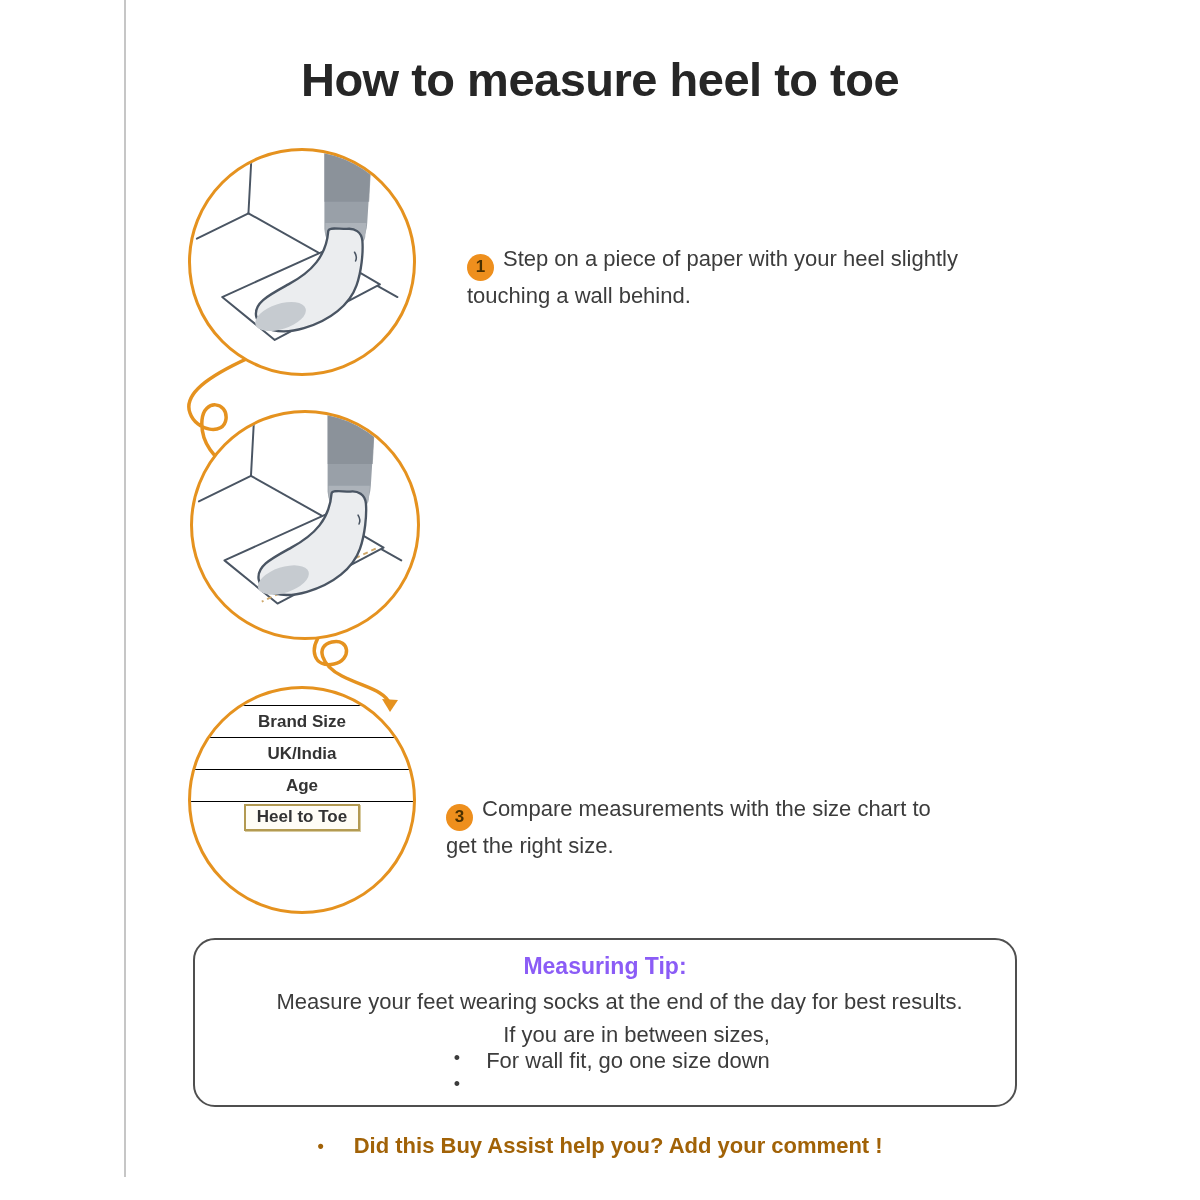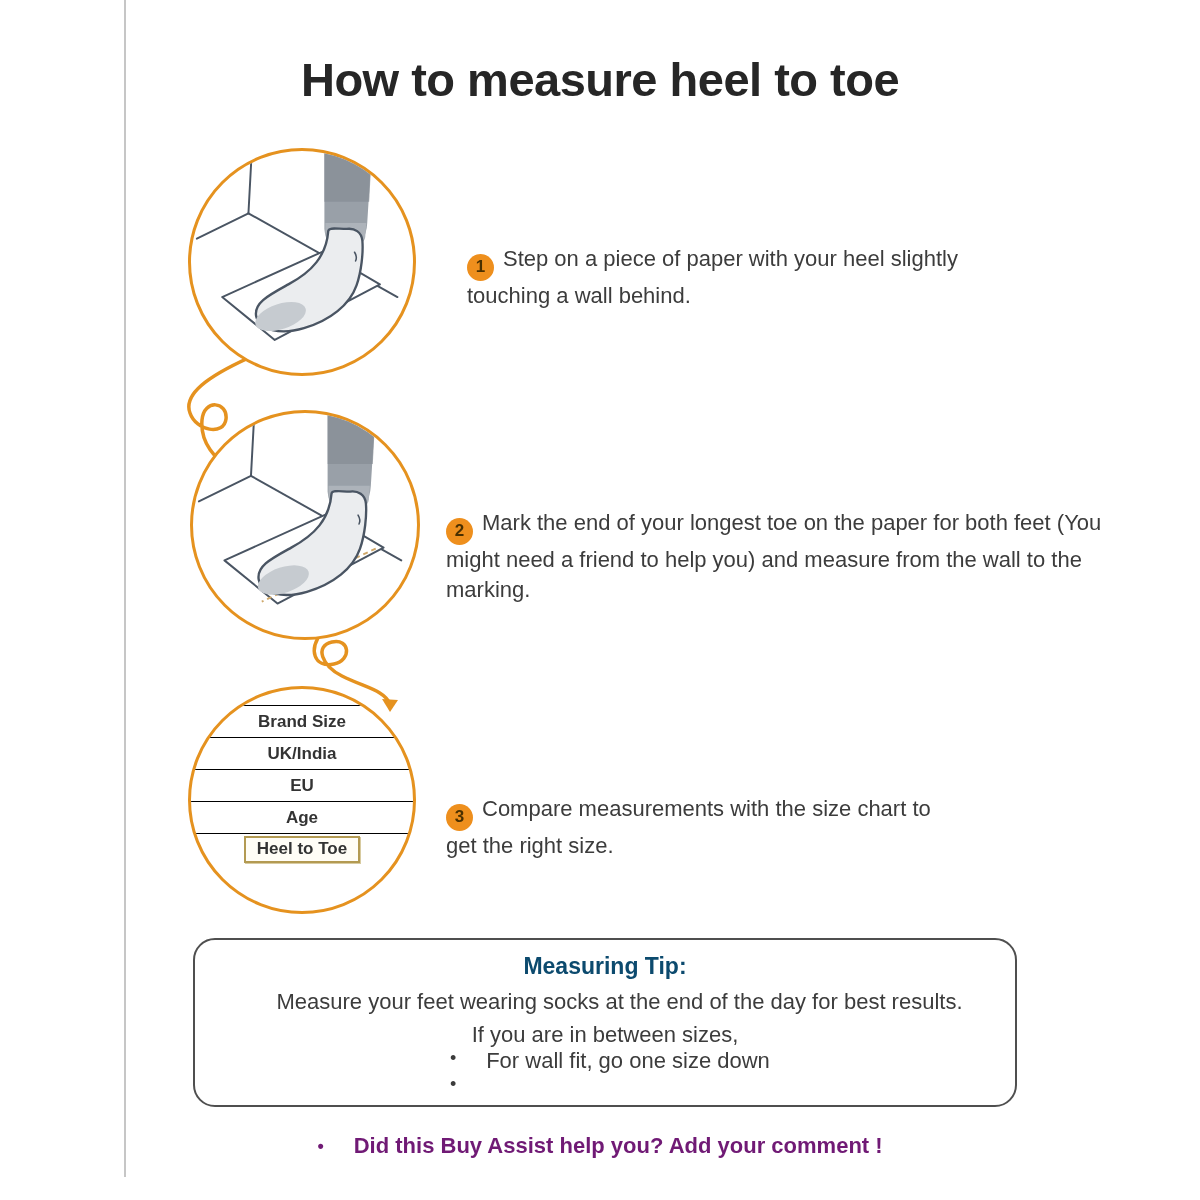--- a/index.html
+++ b/index.html
@@ -37,28 +37,28 @@
   .step3{left:446px;top:772px;width:500px;}
   .badge{
     display:inline-flex;width:27px;height:27px;border-radius:50%;background:#EE8F1D;
     color:#4a3000;font-size:17px;font-weight:700;align-items:center;justify-content:center;
     margin-right:9px;vertical-align:-6px;
   }
   .tip-box{
     position:absolute;left:193px;top:938px;width:824px;height:169px;box-sizing:border-box;
     border:2px solid #4f4f4f;border-radius:22px;text-align:center;z-index:1;
   }
-  .tip-title{margin-top:13px;font-size:23px;font-weight:700;color:#0c4a6e;}
+  .tip-title{margin-top:13px;font-size:23px;font-weight:700;color:#8b5cf6;}
   .tip-line{margin-top:9px;font-size:22px;color:#3c3c3c;padding-left:29px;}
-  .tip-sub{width:fit-content;margin:7px auto 0;text-align:center;font-size:22px;color:#3c3c3c;}
+  .tip-sub{width:fit-content;margin:7px auto 0;text-align:right;font-size:22px;color:#3c3c3c;}
   .tip-bullet{display:flex;}
   .tip-bullet .dot{width:14px;margin-left:6px;margin-right:26px;font-size:18px;}
   .footer{
     position:absolute;left:0;top:1133px;width:100%;text-align:center;
-    font-size:22px;font-weight:700;color:#701a75;z-index:1;
+    font-size:22px;font-weight:700;color:#a16207;z-index:1;
   }
   .footer .dot{display:inline-block;margin-right:30px;font-size:18px;vertical-align:1px;}
 </style>
 </head>
 <body>
 
 <div class="page">
 
   <div class="edge-line"></div>
 
@@ -110,38 +110,32 @@
 
   <div class="circle circle3">
     <div class="chart-rows">
       <div class="chart-row">
         <span>Brand Size</span>
       </div>
       <div class="chart-row">
         <span>UK/India</span>
       </div>
       <div class="chart-row">
-        <span>EU</span>
-      </div>
-      <div class="chart-row">
         <span>Age</span>
       </div>
       <div class="chart-row">
         <span class="heel-box">Heel to Toe</span>
       </div>
     </div>
   </div>
 
   <p class="step step1">
     <span class="badge">1</span><span>Step on a piece of paper with your heel slightly touching a wall behind.</span>
   </p>
 
-  <p class="step step2">
-    <span class="badge">2</span><span>Mark the end of your longest toe on the paper for both feet (You might need a friend to help you) and measure from the wall to the marking.</span>
-  </p>
 
   <p class="step step3">
     <span class="badge">3</span><span>Compare measurements with the size chart to get the right size.</span>
   </p>
 
   <div class="tip-box">
     <div class="tip-title">Measuring Tip:</div>
     <div class="tip-line">Measure your feet wearing socks at the end of the day for best results.</div>
     <div class="tip-sub">
       <div>If you are in between sizes,</div>

